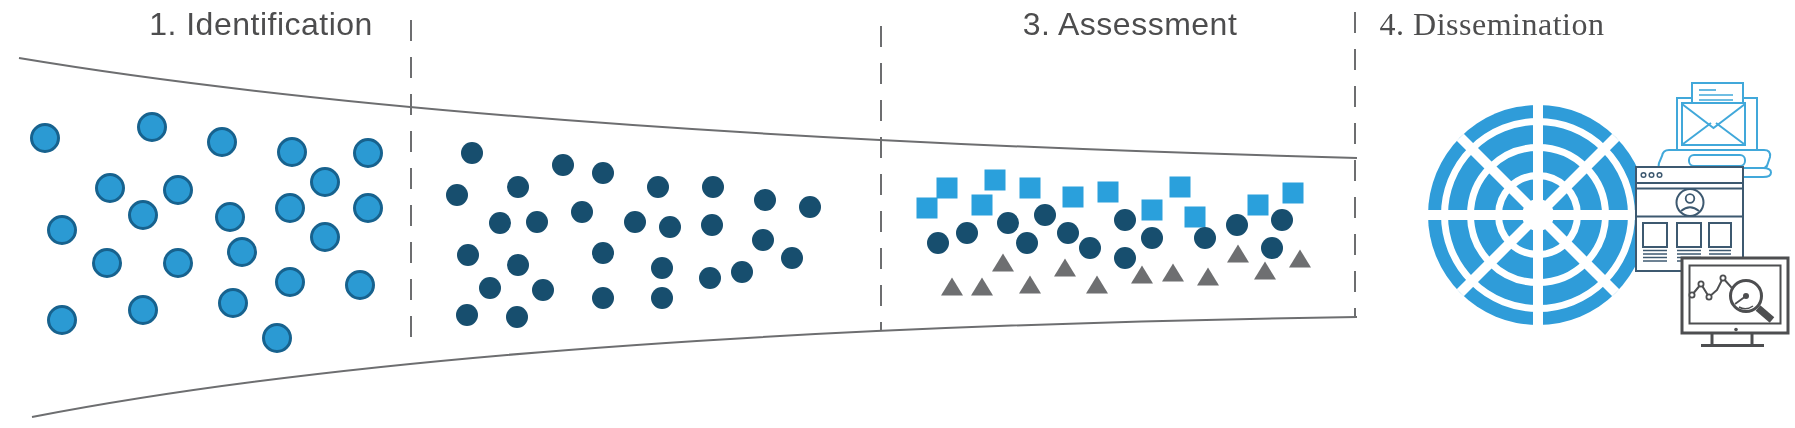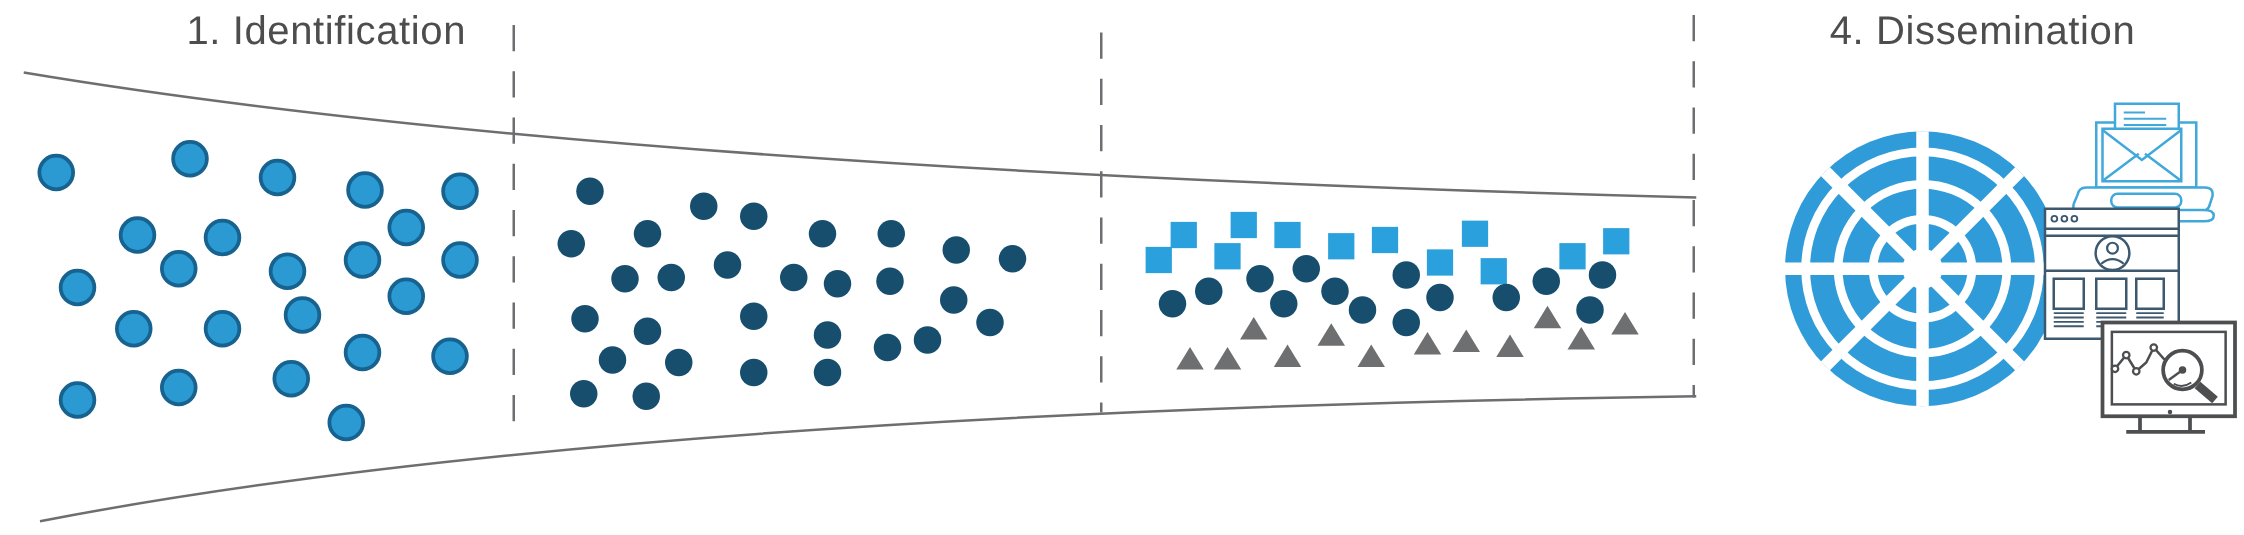--- a/index.html
+++ b/index.html
@@ -16,21 +16,21 @@
     transform:translateX(-50%);
     font-size:32px;
     font-weight:300;
     color:#4d4d4e;
     letter-spacing:0.5px;
     white-space:nowrap;
   }
   .label-1{left:261px;}
   .label-2{left:682px;}
   .label-3{left:1130px;}
-  .label-4{left:1586px;}
+  .label-4{left:1492px;font-family:Liberation Serif, serif;}
   svg{position:absolute;left:0;top:0;}
 </style>
 </head>
 <body>
 
 <div class="canvas">
 
   <svg id="diagram" width="1795" height="428" viewBox="0 0 1795 428">
 
     <g stroke="#6D6E70" stroke-width="2" fill="none">
@@ -232,15 +232,16 @@
         <g stroke-width="3">
           <line x1="1712" y1="333" x2="1712" y2="344"></line>
           <line x1="1752" y1="333" x2="1752" y2="344"></line>
           <line x1="1701" y1="345.5" x2="1764" y2="345.5"></line>
         </g>
       </g>
     </g>
   </svg>
 
   <div class="stage-label label-1">1. Identification</div>
+  <div class="stage-label label-3">3. Assessment</div>
   <div class="stage-label label-4">4. Dissemination</div>
 
 </div>
 
 </body></html>

